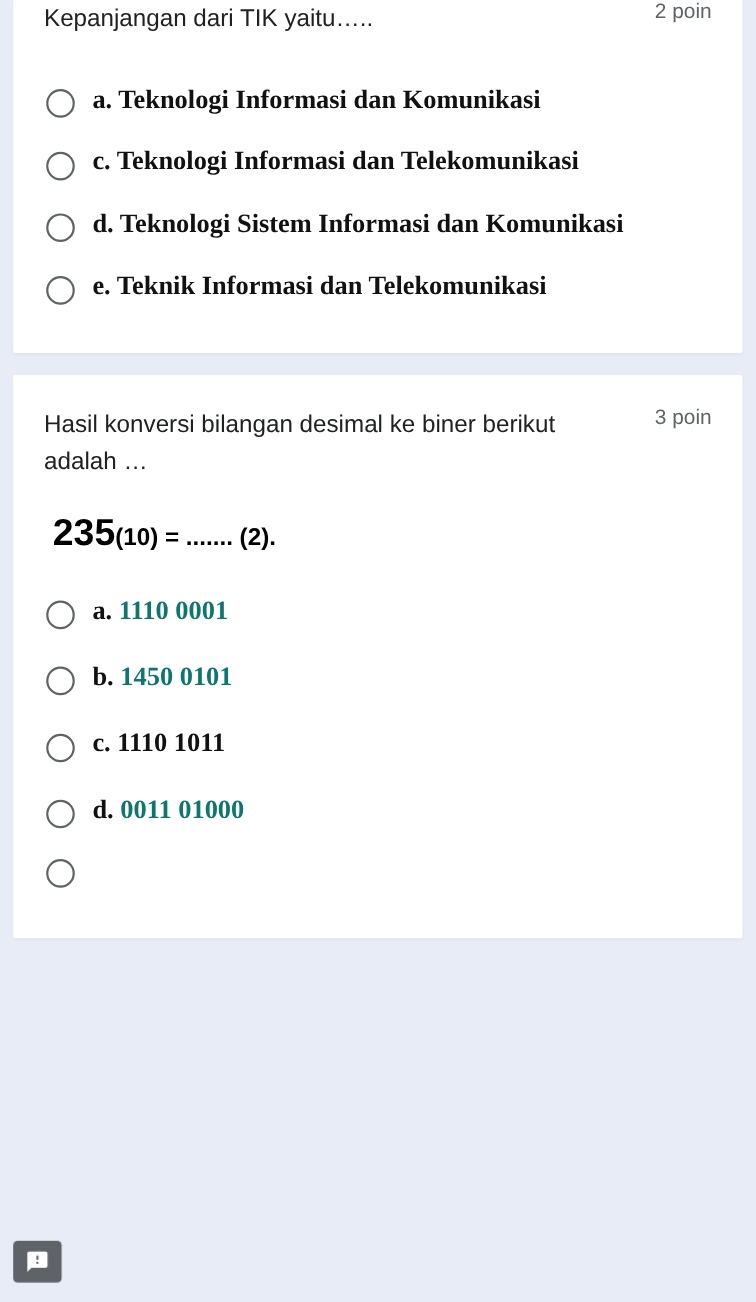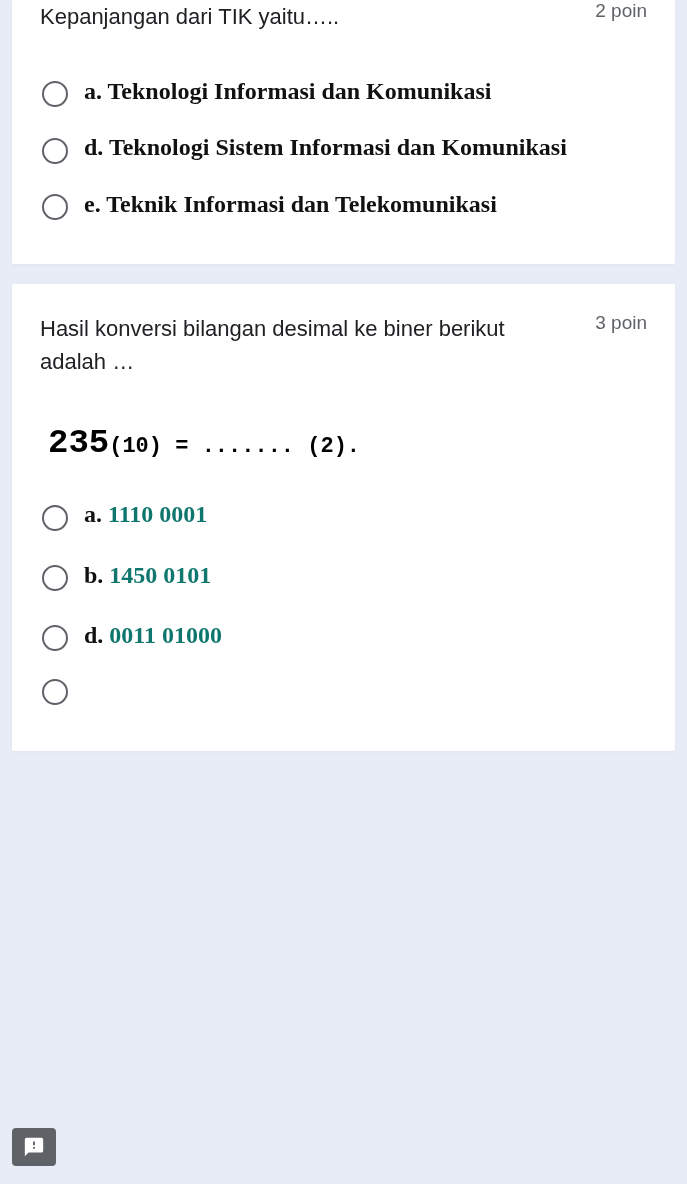--- a/index.html
+++ b/index.html
@@ -53,25 +53,25 @@
     flex-shrink: 0;
     margin-left: 2px;
   }
   .option-label {
     font-size: 24px;
     color: #111;
     font-weight: 600;
     line-height: 1.35;
   }
   .formula {
-    font-family: Liberation Mono, monospace;
+    font-family: Liberation Sans, sans-serif;
     font-weight: 700;
     font-size: 34px;
     color: #000;
-    margin: 46px 0 22px 8px;
+    margin: 30px 0 22px 8px;
   }
   .formula .sub {
     font-size: 22px;
     vertical-align: baseline;
     font-weight: 700;
   }
   .link-style {
     color: #0f766e;
   }
   .q2-options .option-row { padding: 14px 0; }
@@ -97,20 +97,24 @@
     <div class="question-text">Kepanjangan dari TIK yaitu…..</div>
     <div class="points">2 poin</div>
   </div>
   <div class="options">
     <div class="option-row">
       <div class="radio"></div>
       <div class="option-label">a. Teknologi Informasi dan Komunikasi</div>
     </div>
     <div class="option-row">
       <div class="radio"></div>
+      <div class="option-label">c. Teknologi Informasi dan Telekomunikasi</div>
+    </div>
+    <div class="option-row">
+      <div class="radio"></div>
       <div class="option-label">d. Teknologi Sistem Informasi dan Komunikasi</div>
     </div>
     <div class="option-row">
       <div class="radio"></div>
       <div class="option-label">e. Teknik Informasi dan Telekomunikasi</div>
     </div>
   </div>
 </div>
 
 <div class="card">
@@ -132,20 +136,26 @@
     </div>
     <div class="option-row">
       <div class="radio"></div>
       <div class="option-label">
         <span>b. </span><span class="link-style">1450 0101</span>
       </div>
     </div>
     <div class="option-row">
       <div class="radio"></div>
       <div class="option-label">
+        <span>c. </span><span>1110 1011</span>
+      </div>
+    </div>
+    <div class="option-row">
+      <div class="radio"></div>
+      <div class="option-label">
         <span>d. </span><span class="link-style">0011 01000</span>
       </div>
     </div>
     <div class="option-row">
       <div class="radio"></div>
     </div>
   </div>
 </div>
 
 <div class="feedback-btn">

